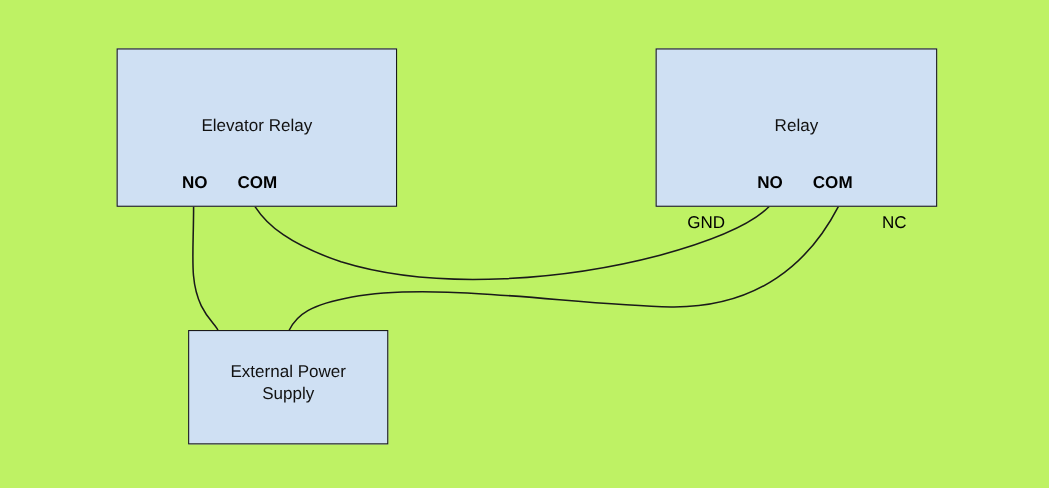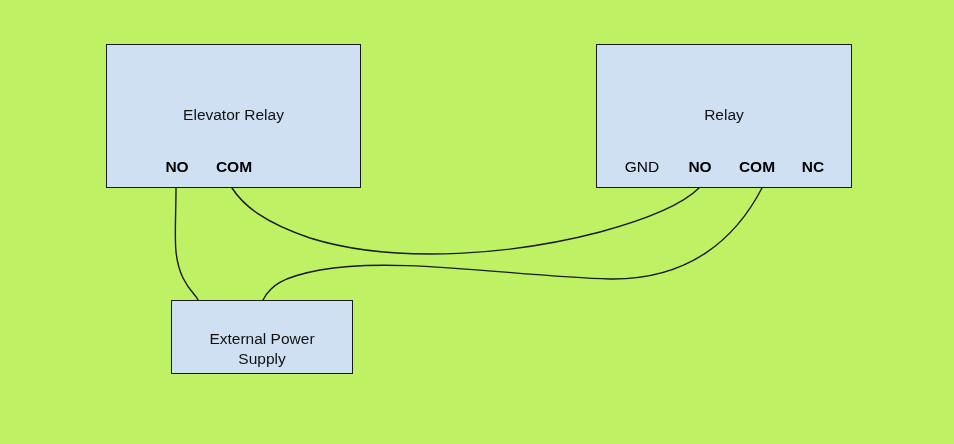--- a/index.html
+++ b/index.html
@@ -52,34 +52,34 @@
     font-size: 15.5px;
   }
   .term {
     position: absolute;
     transform: translateX(-50%);
     text-align: center;
     white-space: nowrap;
     line-height: 20px;
   }
   .term.bold { font-weight: bold; }
-  .term.normal { font-weight: normal; }
+  .term.normal { font-weight: normal; margin-top: 36px; }
 
   
   #node-elevator { left: 106px; top: 44px; width: 255px; height: 144px; }
   #node-elevator .node-title { top: 60px; }
   #node-elevator .terminals { top: 112px; }
 
   
   #node-kisi { left: 596px; top: 44px; width: 256px; height: 144px; }
   #node-kisi .node-title { top: 60px; }
   #node-kisi .terminals { top: 112px; }
 
   
-  #node-power { left: 171px; top: 300px; width: 182px; height: 74px; }
+  #node-power { left: 171px; top: 300px; width: 182px; height: 104px; }
   #node-power .node-title { top: 28px; }
 </style>
 </head>
 <body>
 
 <div id="canvas">
 
   <svg id="wires" viewBox="0 0 954 444" width="954" height="444" xmlns="http://www.w3.org/2000/svg">
     <g fill="none" stroke="#1a1a1a" stroke-width="1.4" stroke-linecap="round" stroke-linejoin="round">
       <path d="M 176,188 C 176,232 172,255 183,278 C 190,292 196,295 198,300"></path>
@@ -95,21 +95,21 @@
       <span class="term bold" style="left:127px;">COM</span>
     </div>
   </div>
 
   <div class="node" id="node-kisi">
     <div class="node-title">Relay</div>
     <div class="terminals">
       <span class="term normal" style="left:45px;">GND</span>
       <span class="term bold" style="left:103px;">NO</span>
       <span class="term bold" style="left:160px;">COM</span>
-      <span class="term normal" style="left:216px;font-weight:bold;">NC</span>
+      <span class="term normal" style="left:216px;">NC</span>
     </div>
   </div>
 
   <div class="node" id="node-power">
     <div class="node-title">External Power
 Supply</div>
   </div>
 
 </div>
 

